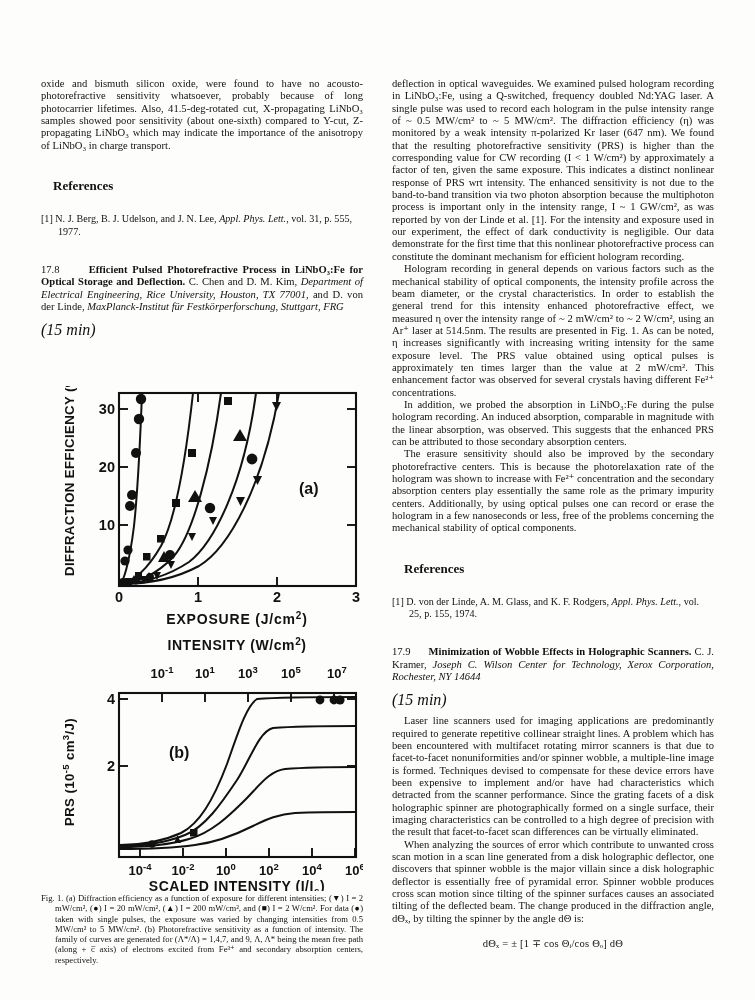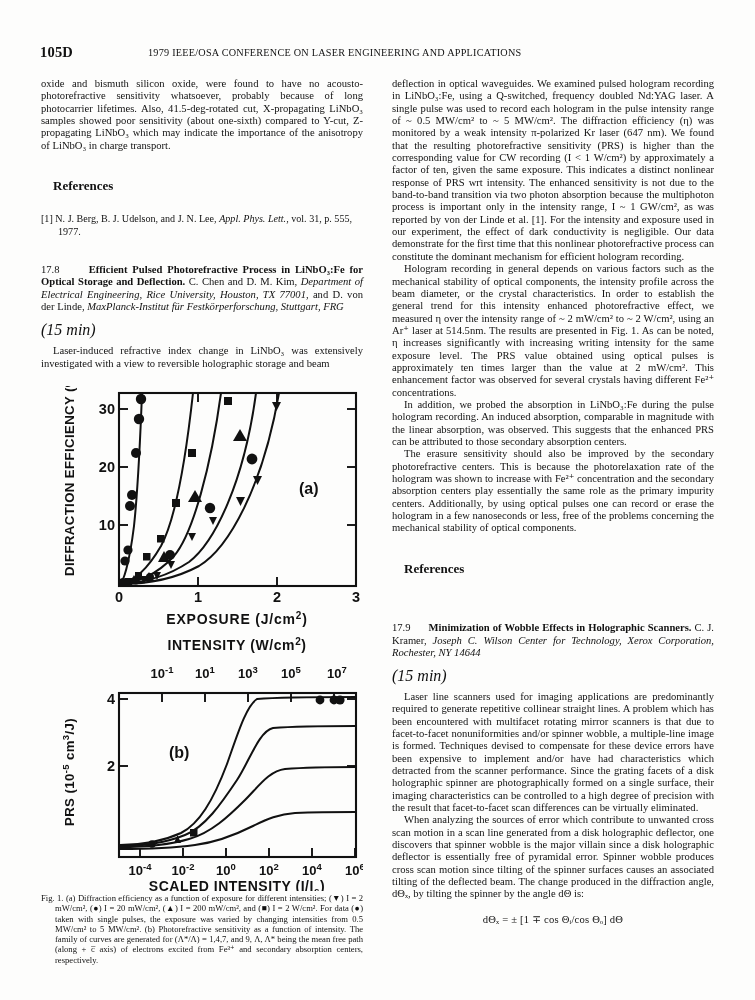--- a/index.html
+++ b/index.html
@@ -141,24 +141,20 @@
     text-indent: -14px;
   }
 
   svg { display: block; }
 </style>
 </head>
 <body>
 
 <div class="page">
 
-  <div class="runhead">
-    <div class="folio">105D</div>
-    <div class="runtitle">1979 IEEE/OSA Conference on Laser Engineering and Applications</div>
-  </div>
 
   <div class="col col-left">
 
     <p class="noind">oxide and bismuth silicon oxide, were found to have no acousto-photorefractive sensitivity whatsoever, probably because of long photocarrier lifetimes. Also, 41.5-deg-rotated cut, X-propagating LiNbO₃ samples showed poor sensitivity (about one-sixth) compared to Y-cut, Z-propagating LiNbO₃ which may indicate the importance of the anisotropy of LiNbO₃ in charge transport.</p>
 
     <div class="gap-md"></div>
     <p class="refhead">References</p>
     <div class="gap-sm"></div>
     <p class="refitem">[1] N. J. Berg, B. J. Udelson, and J. N. Lee, <span class="it">Appl. Phys. Lett.</span>, vol. 31, p. 555, 1977.</p>
 
@@ -167,21 +163,20 @@
     <div class="paper-head">
       <span class="paper-num">17.8</span>&nbsp;&nbsp;&nbsp;&nbsp;&nbsp;&nbsp;<span class="paper-title">Efficient Pulsed Photorefractive Process in LiNbO₃:Fe for Optical Storage and Deflection.</span>
       <span>C. Chen and D. M. Kim,</span>
       <span class="it">Department of Electrical Engineering, Rice University, Houston, TX 77001</span><span>, and D. von der Linde,</span>
       <span class="it">MaxPlanck-Institut für Festkörperforschung, Stuttgart, FRG</span>
     </div>
 
     <p class="duration">(15 min)</p>
 
     <div class="gap-sm"></div>
-    <p class="ind">Laser-induced refractive index change in LiNbO₃ was extensively investigated with a view to reversible holographic storage and beam</p>
   </div>
 
   <div class="figure">
     <div class="figwrap">
       <svg width="322" height="505" viewBox="0 0 322 505">
         <defs>
           <clipPath id="clipA">
               <rect x="78" y="7" width="237" height="193"></rect>
             </clipPath>
           <clipPath id="clipB">
@@ -385,20 +380,21 @@
   <div class="col col-right">
 
     <p class="noind">deflection in optical waveguides. We examined pulsed hologram recording in LiNbO₃:Fe, using a Q-switched, frequency doubled Nd:YAG laser. A single pulse was used to record each hologram in the pulse intensity range of ~ 0.5 MW/cm² to ~ 5 MW/cm². The diffraction efficiency (η) was monitored by a weak intensity π-polarized Kr laser (647 nm). We found that the resulting photorefractive sensitivity (PRS) is higher than the corresponding value for CW recording (I &lt; 1 W/cm²) by approximately a factor of ten, given the same exposure. This indicates a distinct nonlinear response of PRS wrt intensity. The enhanced sensitivity is not due to the band-to-band transition via two photon absorption because the multiphoton process is important only in the intensity range, I ~ 1 GW/cm², as was reported by von der Linde et al. [1]. For the intensity and exposure used in our experiment, the effect of dark conductivity is negligible. Our data demonstrate for the first time that this nonlinear photorefractive process can constitute the dominant mechanism for efficient hologram recording.</p>
     <p class="ind">Hologram recording in general depends on various factors such as the mechanical stability of optical components, the intensity profile across the beam diameter, or the crystal characteristics. In order to establish the general trend for this intensity enhanced photorefractive effect, we measured η over the intensity range of ~ 2 mW/cm² to ~ 2 W/cm², using an Ar⁺ laser at 514.5nm. The results are presented in Fig. 1. As can be noted, η increases significantly with increasing writing intensity for the same exposure level. The PRS value obtained using optical pulses is approximately ten times larger than the value at 2 mW/cm². This enhancement factor was observed for several crystals having different Fe²⁺ concentrations.</p>
     <p class="ind">In addition, we probed the absorption in LiNbO₃:Fe during the pulse hologram recording. An induced absorption, comparable in magnitude with the linear absorption, was observed. This suggests that the enhanced PRS can be attributed to those secondary absorption centers.</p>
     <p class="ind">The erasure sensitivity should also be improved by the secondary photorefractive centers. This is because the photorelaxation rate of the hologram was shown to increase with Fe²⁺ concentration and the secondary absorption centers play essentially the same role as the primary impurity centers. Additionally, by using optical pulses one can record or erase the hologram in a few nanoseconds or less, free of the problems concerning the mechanical stability of optical components.</p>
 
     <div class="gap-md"></div>
     <p class="refhead">References</p>
     <div class="gap-sm"></div>
+    <p class="refitem">[1] D. von der Linde, A. M. Glass, and K. F. Rodgers, <span class="it">Appl. Phys. Lett.</span>, vol. 25, p. 155, 1974.</p>
 
     <div class="gap-lg"></div>
 
     <div class="paper-head">
       <span class="paper-num">17.9</span>&nbsp;&nbsp;&nbsp;&nbsp;&nbsp;&nbsp;<span class="paper-title">Minimization of Wobble Effects in Holographic Scanners.</span>
       <span>C. J. Kramer,</span>
       <span class="it">Joseph C. Wilson Center for Technology, Xerox Corporation, Rochester, NY 14644</span>
     </div>
 
     <p class="duration">(15 min)</p>

